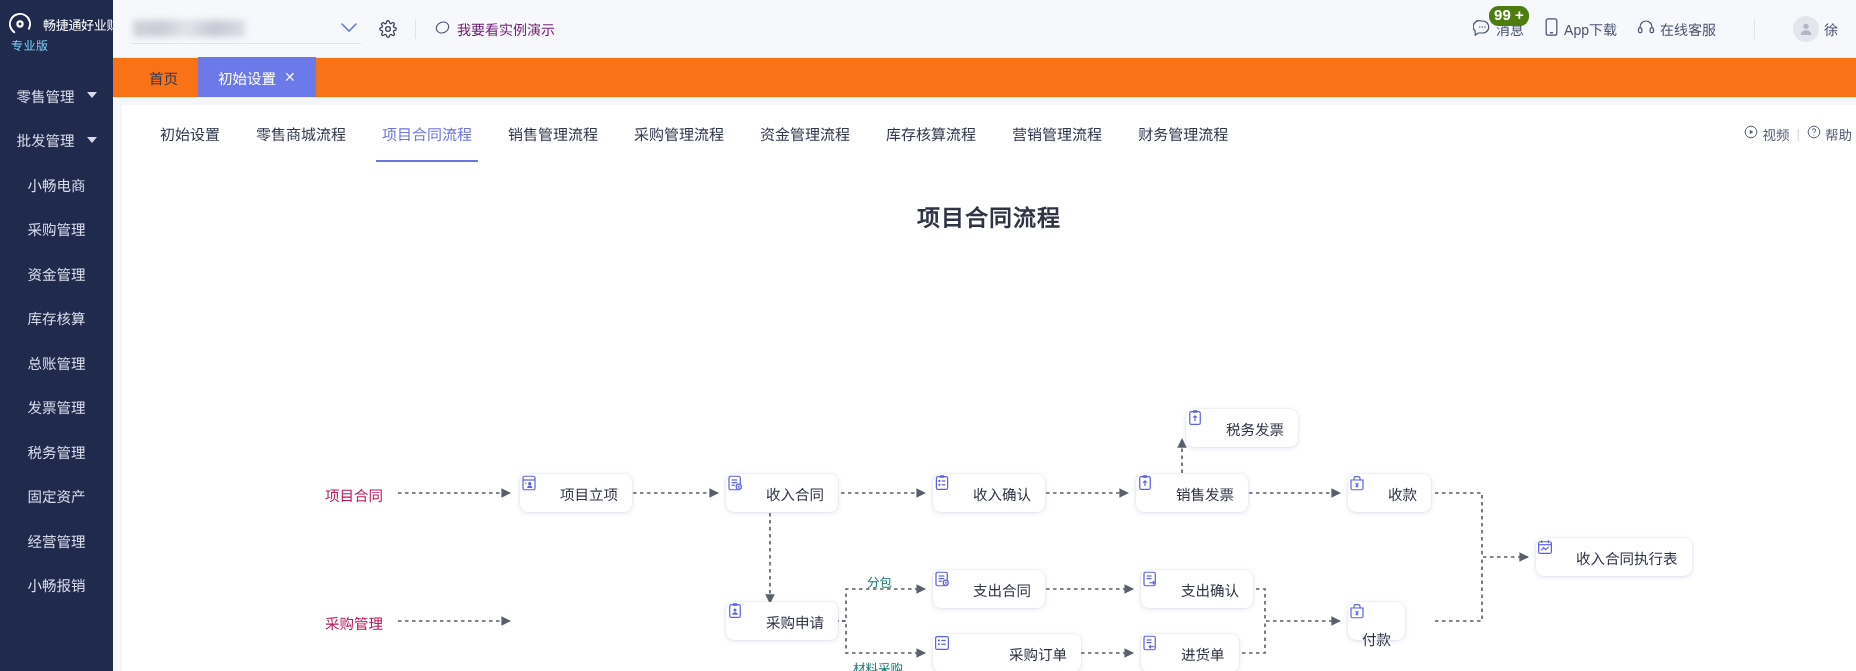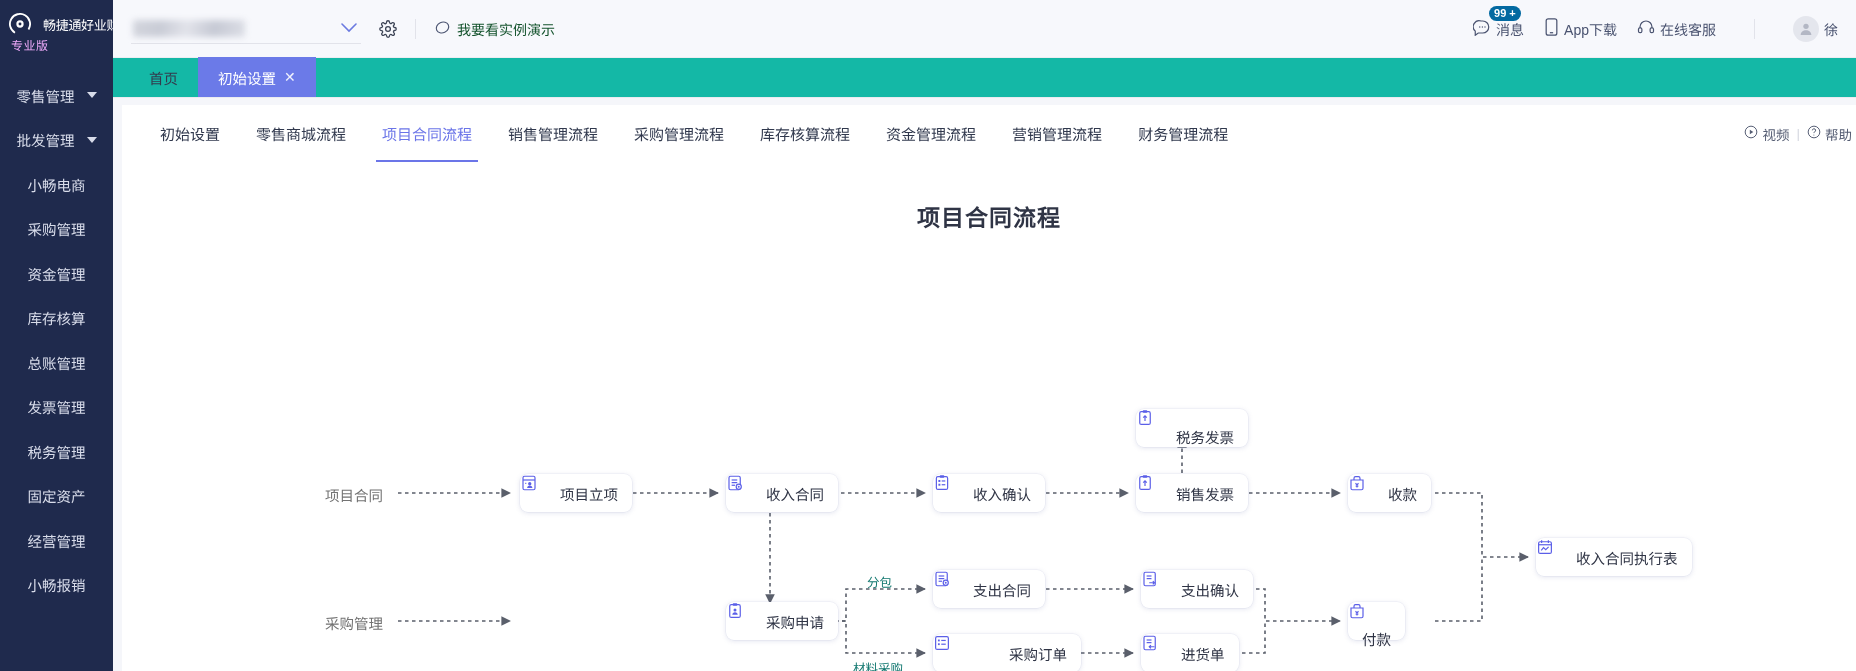--- a/index.html
+++ b/index.html
@@ -29,21 +29,21 @@
   .logo-mark {
     width: 22px; height: 22px;
     flex: 0 0 22px;
     display: flex; align-items: center; justify-content: center;
   }
   .logo-text {
     color: #ffffff; font-size: 13px; letter-spacing: -0.3px;
     white-space: nowrap; overflow: hidden;
   }
   .logo-sub {
-    color: #f0abfc; font-size: 12px; margin-top: 1px; padding-left: 2px;
+    color: #7dd3fc; font-size: 12px; margin-top: 1px; padding-left: 2px;
     letter-spacing: 0.5px;
   }
   .menu { margin-top: 15px; }
   .menu-item {
     height: 44.5px;
     display: flex; align-items: center; justify-content: center;
     gap: 12px;
     color: #d8dcea; font-size: 14.5px;
     cursor: pointer; user-select: none;
   }
@@ -75,45 +75,45 @@
     width: 112px; height: 17px; margin-left: 2px;
     background: linear-gradient(100deg,#d3d5dd 0%, #c9ccd6 25%, #e2e3ea 48%, #c6c9d4 72%, #dcdee6 100%);
     filter: blur(3px);
     border-radius: 2px;
   }
   .org-caret { margin-left: auto; color: #6b7ae0; font-size: 14px; line-height: 1; padding-right: 4px;}
   .gear { margin-left: 18px; cursor: pointer; display: flex; }
   .divider-v { width: 1px; height: 20px; background: #e2e3ea; margin: 0 18px; }
   .demo-link {
     display: flex; align-items: center; gap: 6px;
-    color: #14532d; font-size: 14px; cursor: pointer;
+    color: #701a75; font-size: 14px; cursor: pointer;
   }
   .top-right { margin-left: auto; display: flex; align-items: center; gap: 20px; padding-right: 4px;}
   .top-item {
     display: flex; align-items: center; gap: 5px;
     color: #4a5370; font-size: 14px; cursor: pointer; position: relative;
     white-space: nowrap;
   }
   .badge {
     position: absolute; top: -12px; left: 16px;
-    background: #0369a1; color: #fff;
-    font-size: 11px; font-weight: bold;
+    background: #4d7c0f; color: #fff;
+    font-size: 15px; font-weight: bold;
     border-radius: 9px; padding: 1px 5px 2px 5px;
     line-height: 1.1;
   }
   .avatar {
     width: 26px; height: 26px; border-radius: 50%;
     background: #e4e6ed;
     display: flex; align-items: center; justify-content: center;
   }
   .uname { color: #4a5370; font-size: 14px; }
 
   
   .tabstrip {
-    height: 40px; background: #14b8a6;
+    height: 40px; background: #f97316;
     display: flex; align-items: flex-end;
     padding-left: 16px;
     flex: 0 0 40px;
     border-bottom: 1px solid #eaebf0;
   }
   .tab {
     height: 40px; padding: 0 20px;
     display: flex; align-items: center; gap: 8px;
     font-size: 14.5px; color: #333a4d; cursor: pointer;
   }
@@ -168,21 +168,21 @@
     background: #ffffff;
     border-radius: 8px;
     box-shadow: 0 1px 5px rgba(90,100,160,.18), 0 0 0 0.5px rgba(120,130,190,.10);
     display: flex; align-items: center;
     gap: 8px; padding: 0 14px;
     font-size: 14.5px; color: #2f3445;
     white-space: nowrap; cursor: pointer;
   }
   .node .ico { width: 18px; height: 18px; flex: 0 0 18px; display: flex; }
   .rowlabel {
-    position: absolute; font-size: 14.5px; color: #737373;
+    position: absolute; font-size: 14.5px; color: #be185d;
     white-space: nowrap;
   }
   .edgelabel {
     position: absolute; font-size: 12.5px; color: #0f766e;
     white-space: nowrap;
   }
 </style>
 </head>
 <body>
 
@@ -346,24 +346,24 @@
         <div class="subtab active">
           <span>项目合同流程</span>
         </div>
         <div class="subtab">
           <span>销售管理流程</span>
         </div>
         <div class="subtab">
           <span>采购管理流程</span>
         </div>
         <div class="subtab">
+          <span>资金管理流程</span>
+        </div>
+        <div class="subtab">
           <span>库存核算流程</span>
-        </div>
-        <div class="subtab">
-          <span>资金管理流程</span>
         </div>
         <div class="subtab">
           <span>营销管理流程</span>
         </div>
         <div class="subtab">
           <span>财务管理流程</span>
         </div>
 
         <div class="subtabs-right">
           <span class="mini-link">
@@ -433,21 +433,21 @@
             <path d="M1313 378 L1360 378 L1360 314"></path>
           </g>
         </svg>
 
         <div class="rowlabel" style="left:203px; top:241px;">项目合同</div>
         <div class="rowlabel" style="left:203px; top:369px;">采购管理</div>
 
         <div class="edgelabel" style="left:745px; top:329px;">分包</div>
         <div class="edgelabel" style="left:731px; top:415px;">材料采购</div>
 
-        <div class="node" style="left:1014px; top:166px;align-items:flex-end;">
+        <div class="node" style="left:1064px; top:166px;">
           <span class="ico">
             <svg width="18" height="18" viewBox="0 0 24 24" fill="none" stroke="#5b5fe8" stroke-width="1.6">
               <rect x="5" y="3.5" width="14" height="17" rx="2"></rect>
               <rect x="9" y="1.8" width="6" height="3.2" rx="1" fill="#5b5fe8" stroke="none"></rect>
               <path d="M12 9 L12 16 M9.6 11.4 L12 9 L14.4 11.4"></path>
             </svg>
           </span>
           <span>税务发票</span>
         </div>
 

